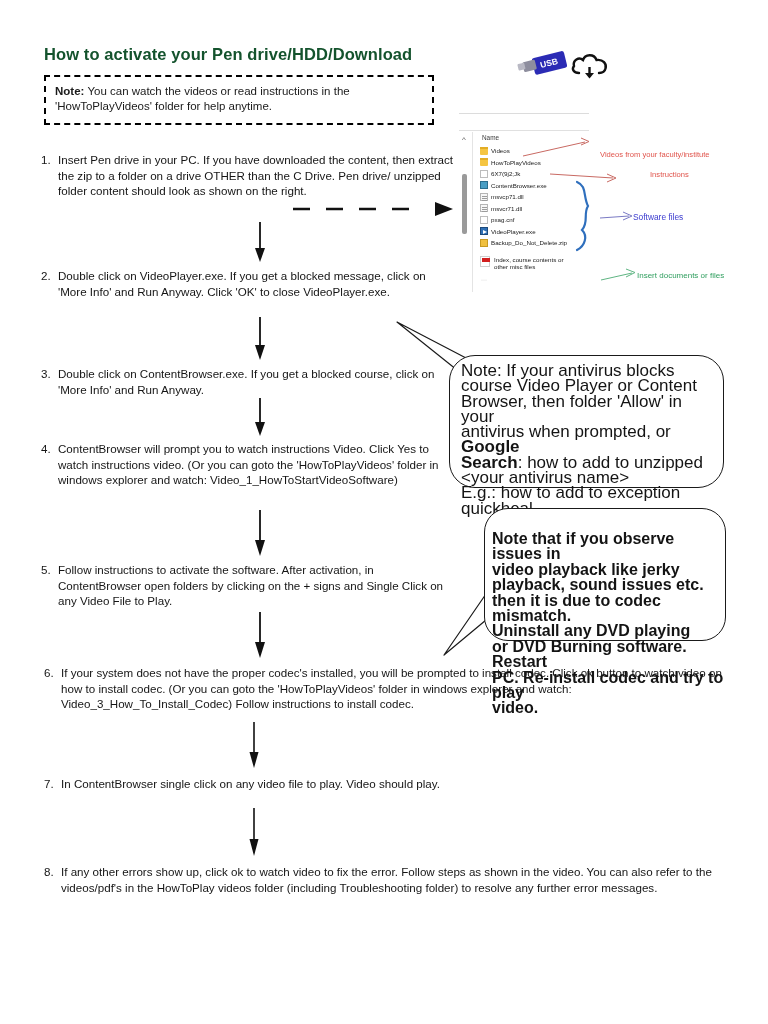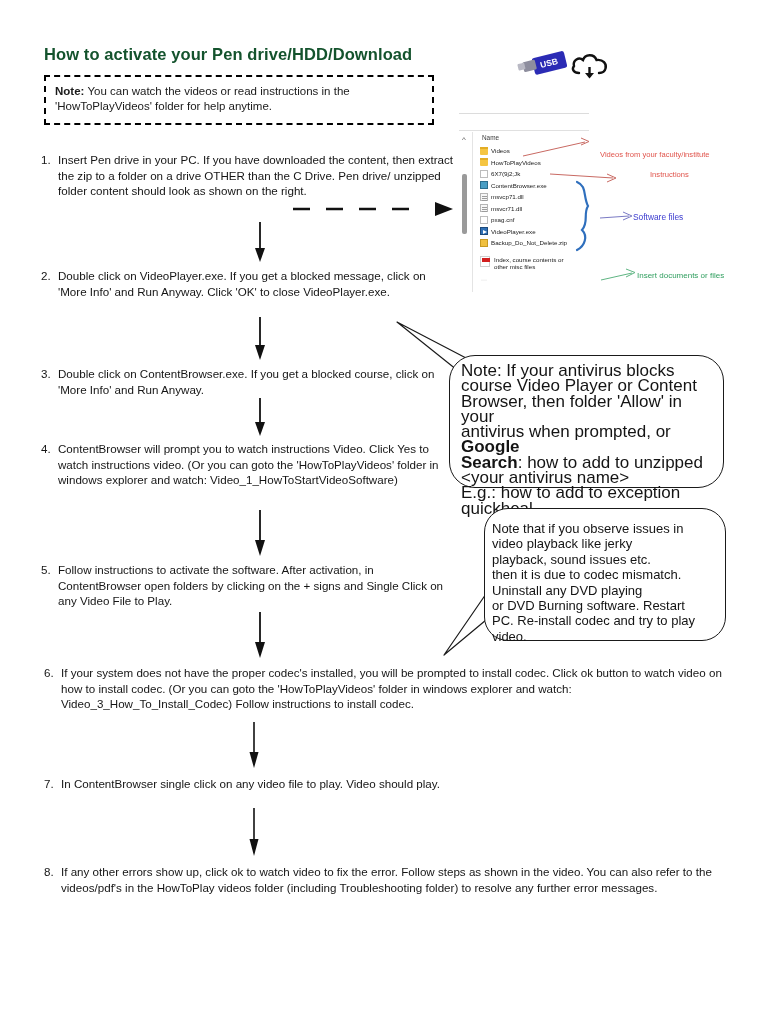--- a/index.html
+++ b/index.html
@@ -262,25 +262,26 @@
   #callout-codec .bubble {
     position: absolute;
     left: 54px; top: 3px;
     width: 242px; height: 133px;
     border: 1.3px solid #1a1a1a;
     border-radius: 24px;
     background: #fff;
   }
   #callout-codec .txt {
     position: absolute;
-    left: 62px; top: 16px;
+    left: 62px; top: 26px;
     width: 232px;
-    font-size: 13px;
+    font-size: 16px;
     line-height: 15.4px;
     color: #141414;
+    font-weight: bold;
   }
 
   .tail-svg { position: absolute; left: 0; top: 0; overflow: visible; }
 </style>
 </head>
 <body>
 
 <div id="page-title">How to activate your Pen drive/HDD/Download</div>
 
 <div id="note-box">

